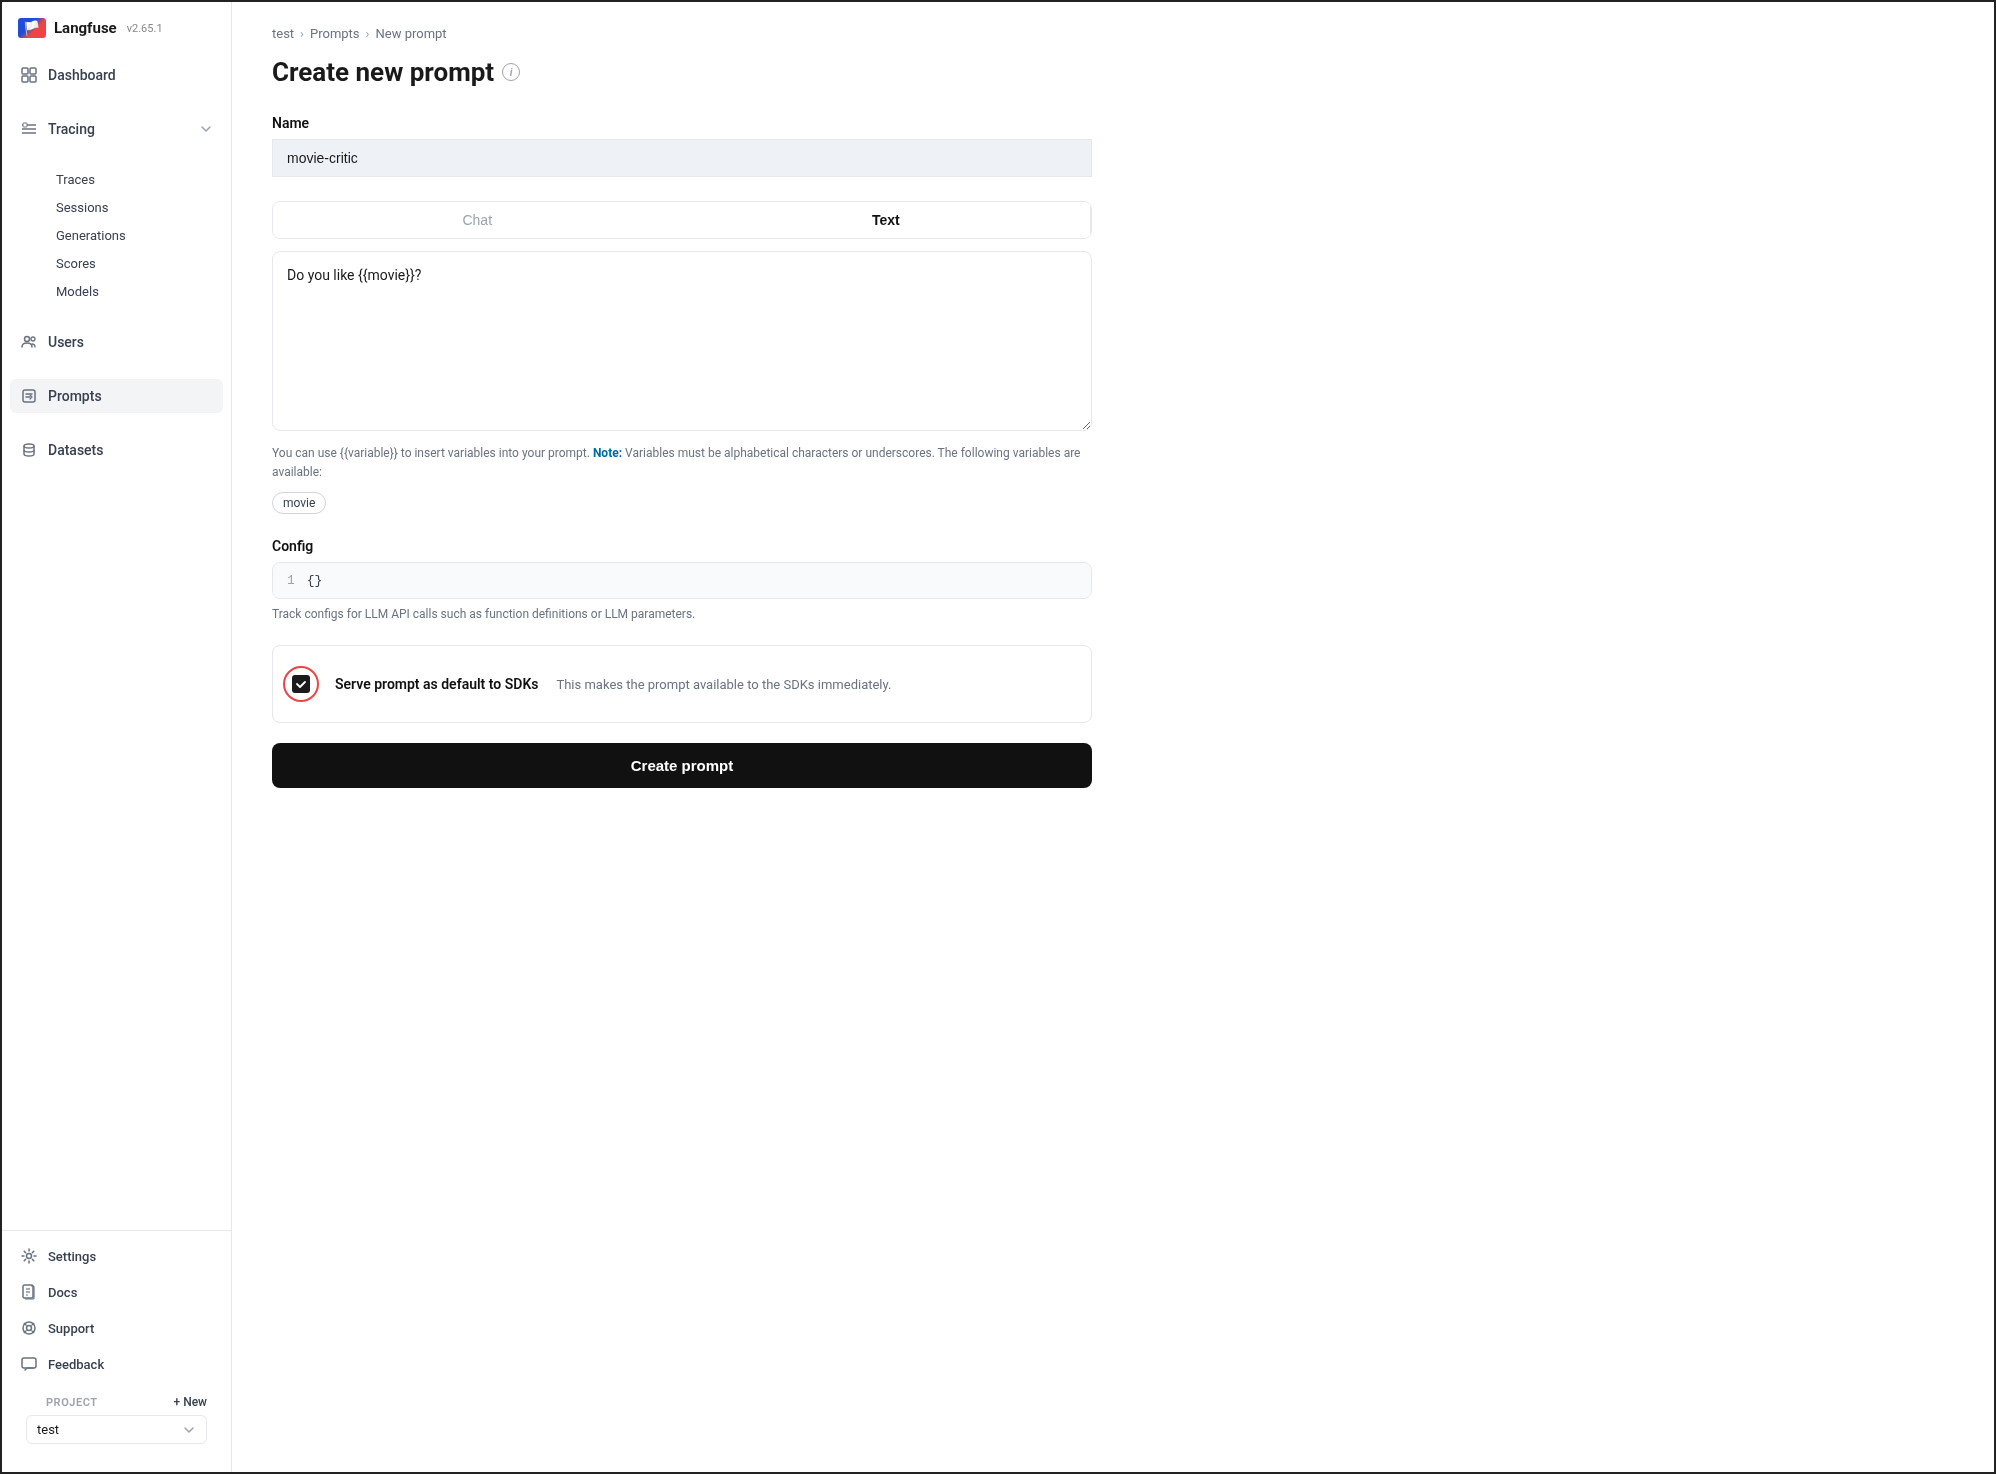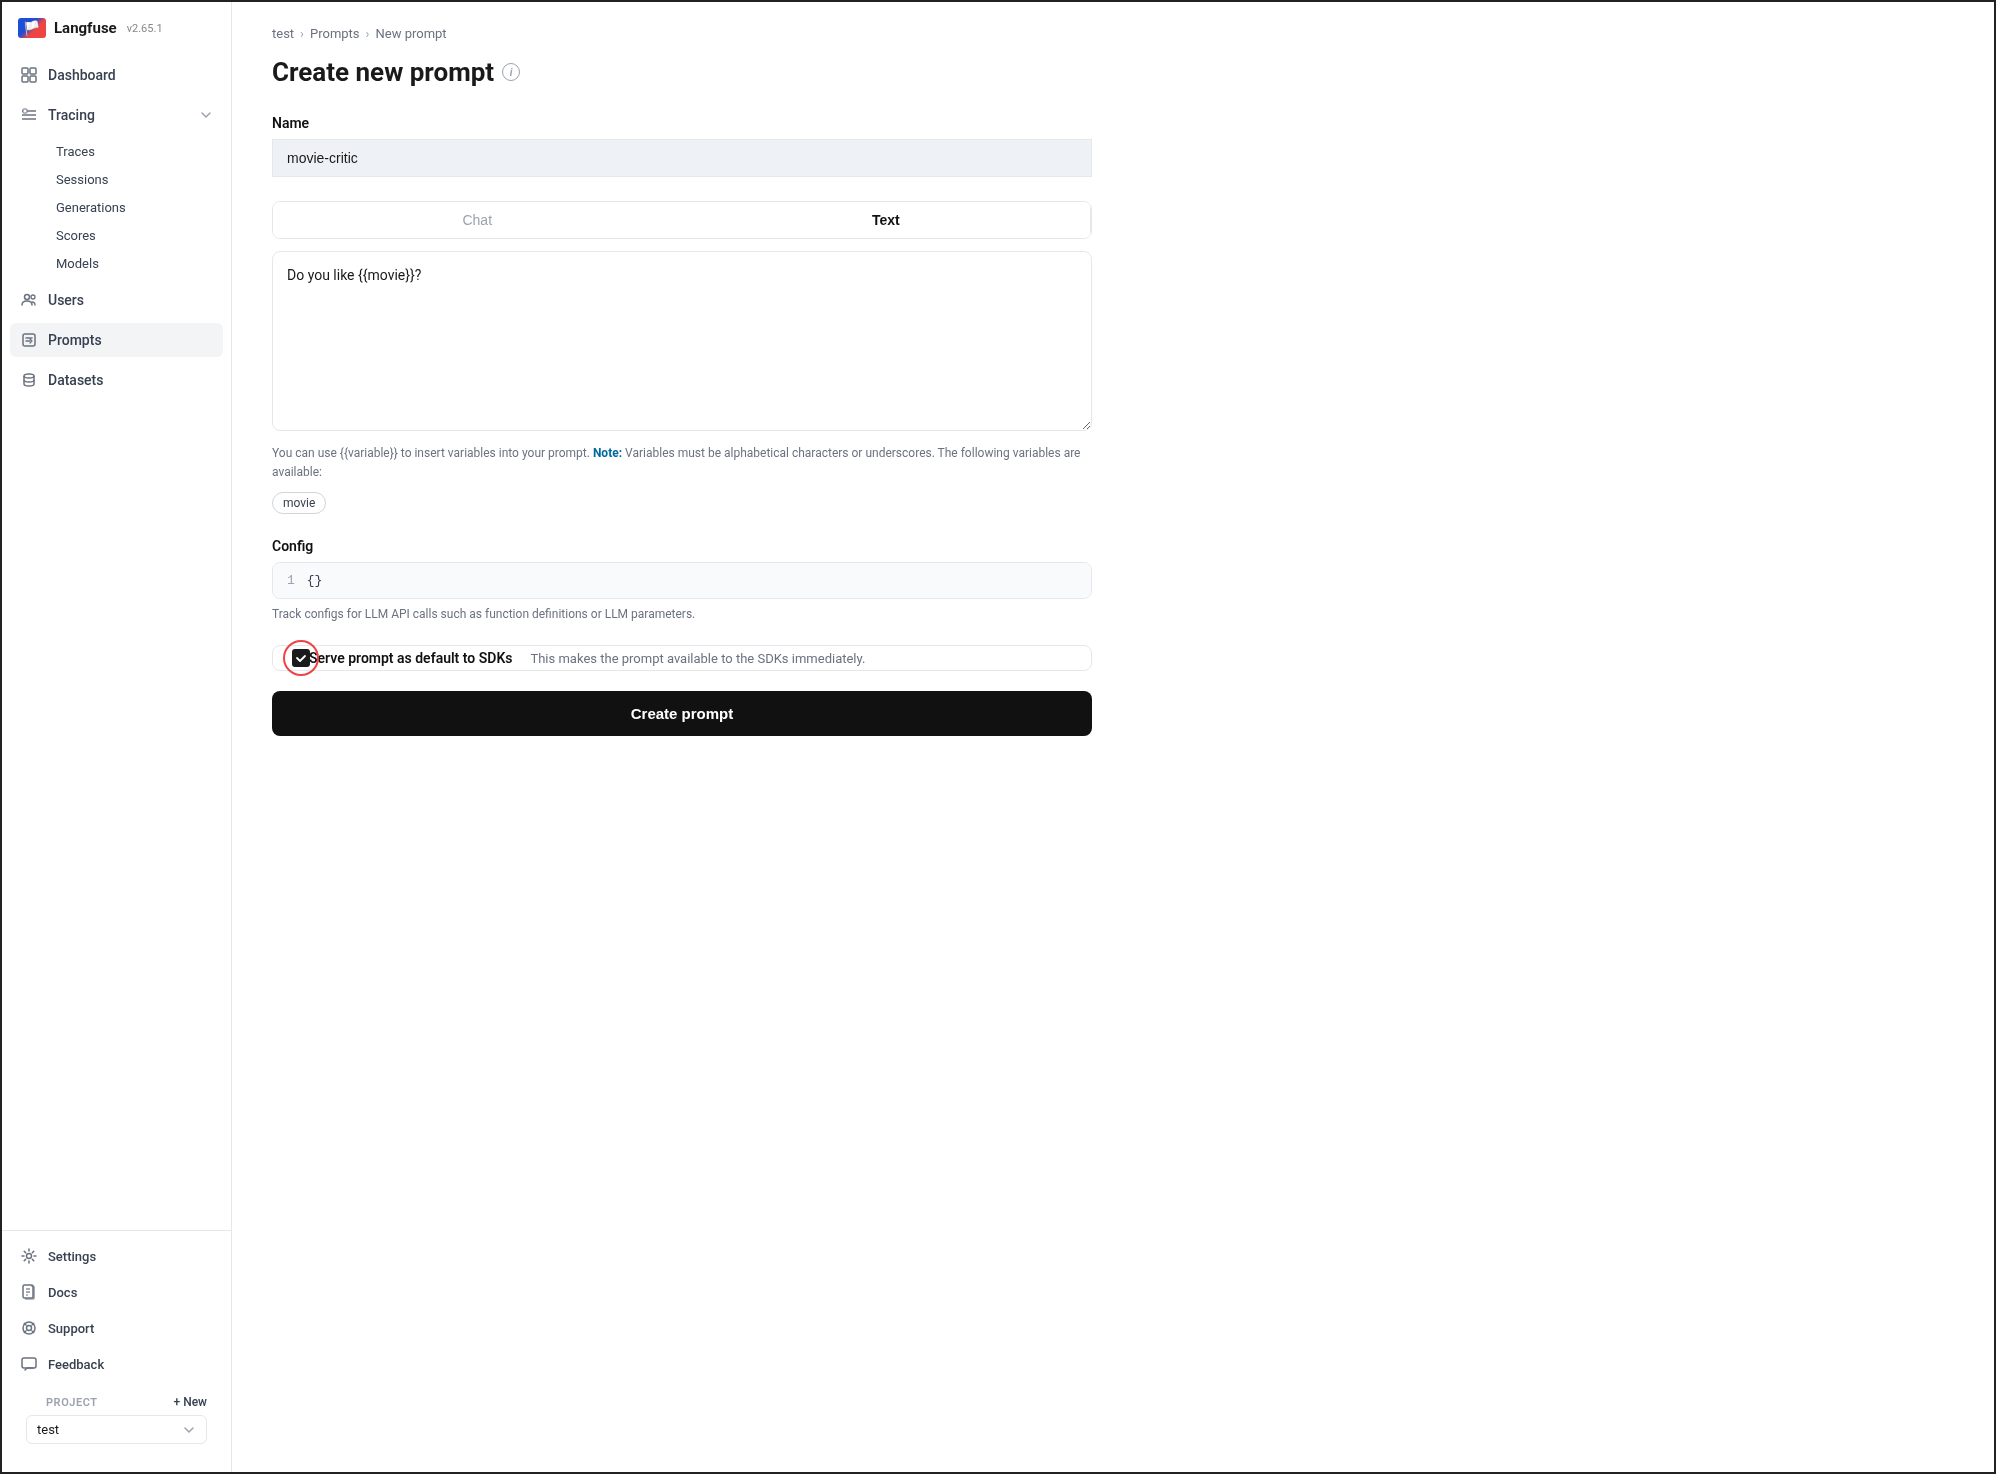--- a/index.html
+++ b/index.html
@@ -5,21 +5,21 @@
     * { box-sizing: border-box; margin: 0; padding: 0; }
     body { font-family: -apple-system, BlinkMacSystemFont, 'Segoe UI', Roboto, sans-serif; background: #fff; display: flex; height: 100vh; overflow: hidden; font-size: 14px; color: #1a1a1a; border: 2px solid #222; }
 
     
     .sidebar { width: 230px; min-width: 230px; border-right: 1px solid #e5e7eb; display: flex; flex-direction: column; background: #fff; padding: 16px 0; }
     .sidebar-logo { display: flex; align-items: center; gap: 8px; padding: 0 16px 20px; }
     .sidebar-logo-icon { width: 28px; height: 20px; background: linear-gradient(135deg, #1d4ed8 40%, #ef4444 60%); border-radius: 3px; font-size: 14px; display: flex; align-items: center; justify-content: center; }
     .sidebar-logo-text { font-weight: 700; font-size: 15px; }
     .sidebar-logo-version { font-size: 11px; color: #888; margin-left: 2px; }
 
-    .sidebar-nav { flex: 1; display: flex; flex-direction: column; gap: 6px; padding: 0 8px; }
+    .sidebar-nav { flex: 1; display: flex; flex-direction: column; gap: 20px; padding: 0 8px; }
     .nav-item { display: flex; align-items: center; gap: 10px; padding: 8px 10px; border-radius: 6px; cursor: pointer; color: #374151; font-weight: 500; font-size: 14px; }
     .nav-item.active { background: #f3f4f6; }
     .nav-item .icon { width: 18px; height: 18px; display: flex; align-items: center; justify-content: center; color: #6b7280; flex-shrink: 0; }
     .nav-item .chevron { margin-left: auto; color: #9ca3af; }
 
     .nav-sub { padding-left: 36px; display: flex; flex-direction: column; gap: 1px; }
     .nav-sub-item { padding: 6px 10px; border-radius: 6px; cursor: pointer; color: #374151; font-size: 13px; }
 
     .sidebar-bottom { padding: 8px; border-top: 1px solid #e5e7eb; margin-top: auto; display: flex; flex-direction: column; gap: 2px; }
     .sidebar-bottom .nav-item { font-size: 13px; }
@@ -63,21 +63,21 @@
     .var-badge { display: inline-flex; align-items: center; padding: 3px 10px; border: 1px solid #d1d5db; border-radius: 9999px; font-size: 12px; color: #374151; background: #fff; margin-top: 10px; }
 
     
     .config-editor { border: 1px solid #e5e7eb; border-radius: 8px; overflow: hidden; margin-bottom: 8px; }
     .config-editor-inner { display: flex; background: #f8fafc; padding: 10px 14px; font-size: 13px; font-family: 'Courier New', monospace; gap: 12px; color: #6b7280; }
     .config-editor-inner .line-num { color: #9ca3af; }
     .config-editor-inner .code { color: #374151; }
     .config-hint { font-size: 12px; color: #6b7280; margin-top: 6px; }
 
     
-    .checkbox-row { display: flex; align-items: center; gap: 10px; padding: 4px; border: 1px solid #e5e7eb; border-radius: 8px; margin-bottom: 20px; position: relative; }
+    .checkbox-row { display: flex; align-items: center; gap: 10px; padding: 30px; border: 1px solid #e5e7eb; border-radius: 8px; margin-bottom: 20px; position: relative; }
     .checkbox-ring { position: absolute; left: 10px; top: 50%; transform: translateY(-50%); width: 36px; height: 36px; border-radius: 50%; border: 2.5px solid #ef4444; display: flex; align-items: center; justify-content: center; }
     .checkbox-box { width: 18px; height: 18px; background: #1a1a1a; border-radius: 3px; display: flex; align-items: center; justify-content: center; cursor: pointer; }
     .checkbox-box svg { width: 12px; height: 12px; }
     .checkbox-label { font-size: 14px; font-weight: 600; color: #111; margin-left: 32px; }
     .checkbox-sublabel { font-size: 13px; color: #6b7280; margin-left: 8px; }
 
     
     .create-btn { width: 100%; padding: 14px; background: #111; color: #fff; border: none; border-radius: 8px; font-size: 15px; font-weight: 600; cursor: pointer; }
 
     

